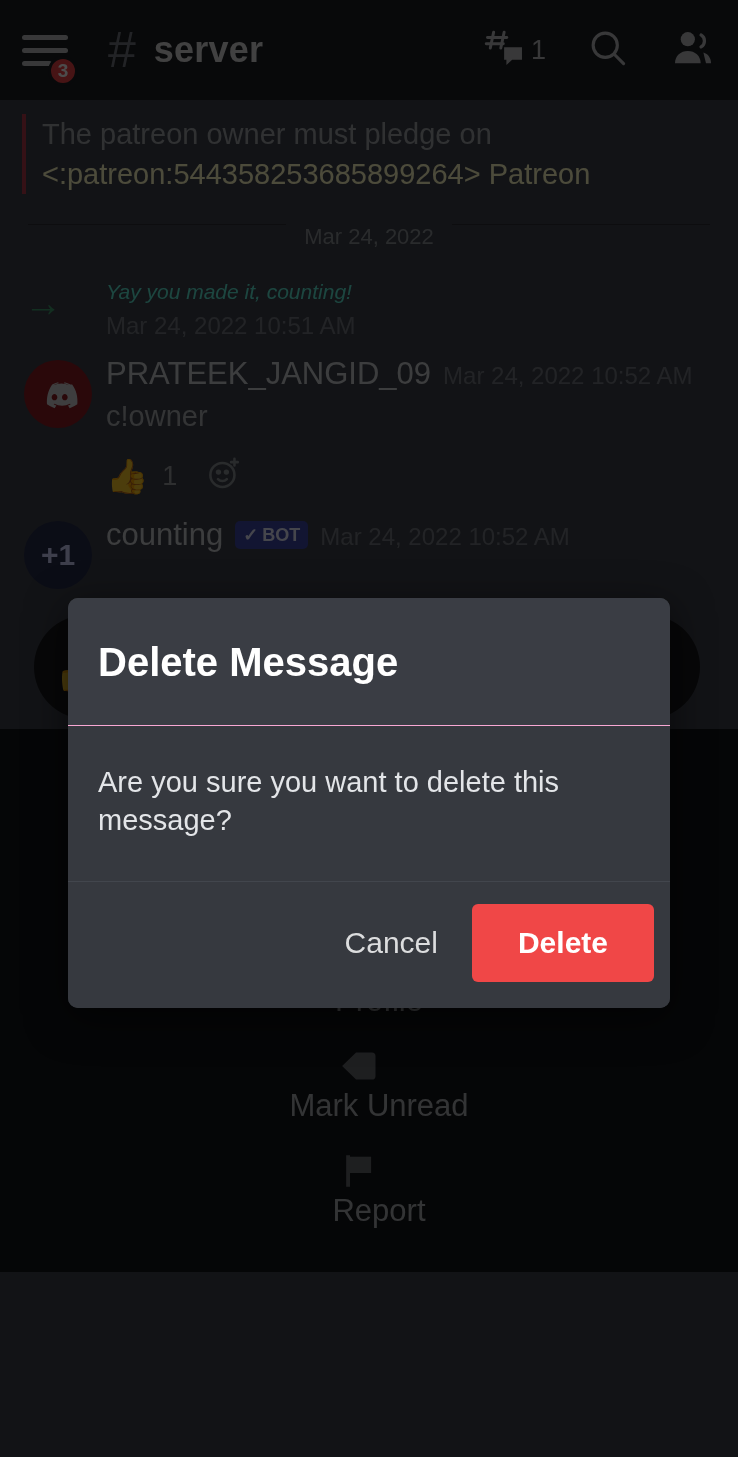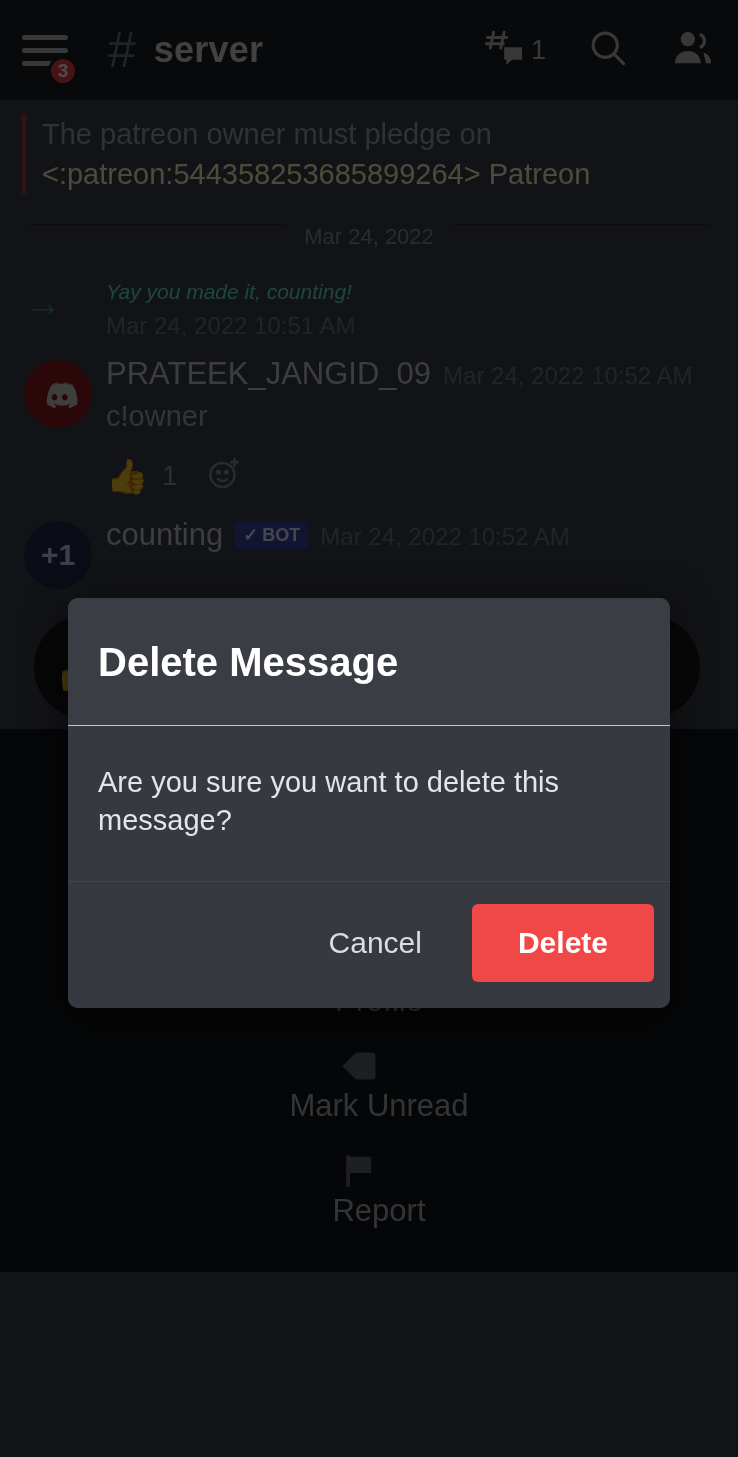--- a/index.html
+++ b/index.html
@@ -192,21 +192,21 @@
   .modal-title { font-size: 40px; font-weight: bold; color: #ffffff; }
   .modal-body {
     padding: 38px 30px 42px 30px;
     background: #36393f;
     border-top: 1px solid #f9a8d4;
     border-bottom: 1px solid #42464d;
   }
   .modal-text { font-size: 29px; color: #e3e5e8; line-height: 1.3; }
   .modal-footer {
     display: flex; align-items: center; justify-content: flex-end;
-    gap: 16px;
+    gap: 0;
     padding: 22px 16px 26px 30px;
     background: #36393f;
   }
   .btn-cancel {
     background: transparent; border: none;
     color: #dcddde;
     font-family: inherit;
     font-size: 30px;
     padding: 20px 34px;
     cursor: pointer;

